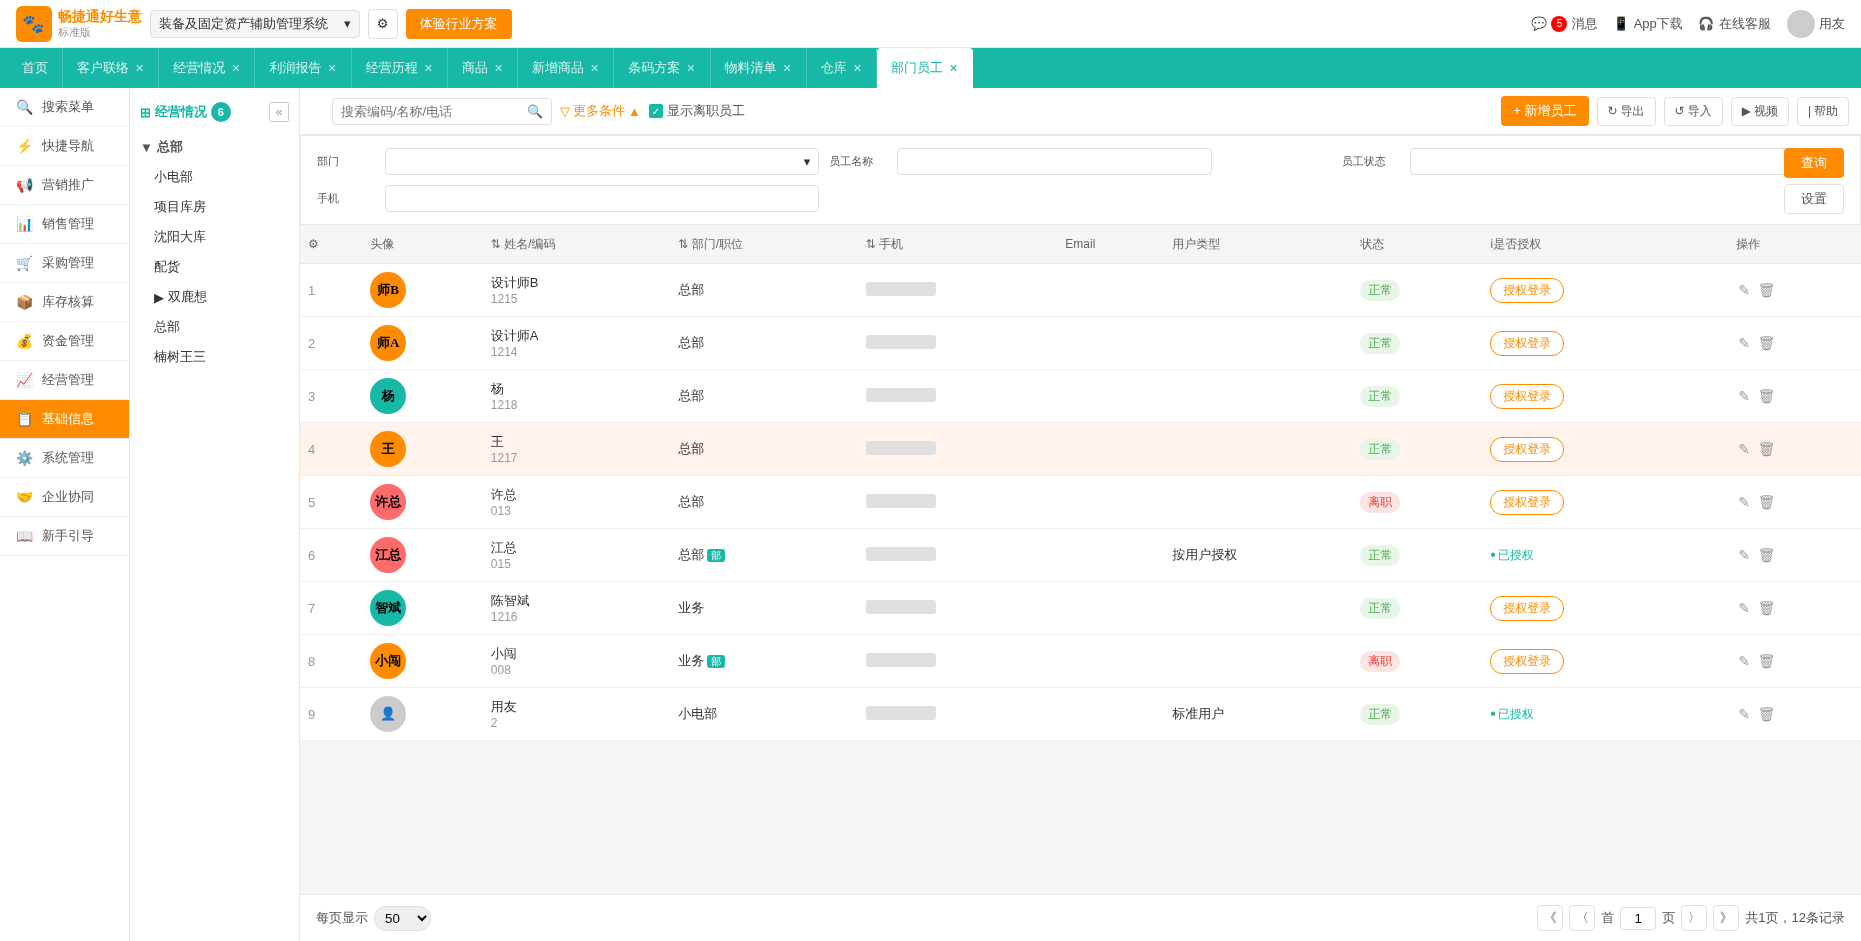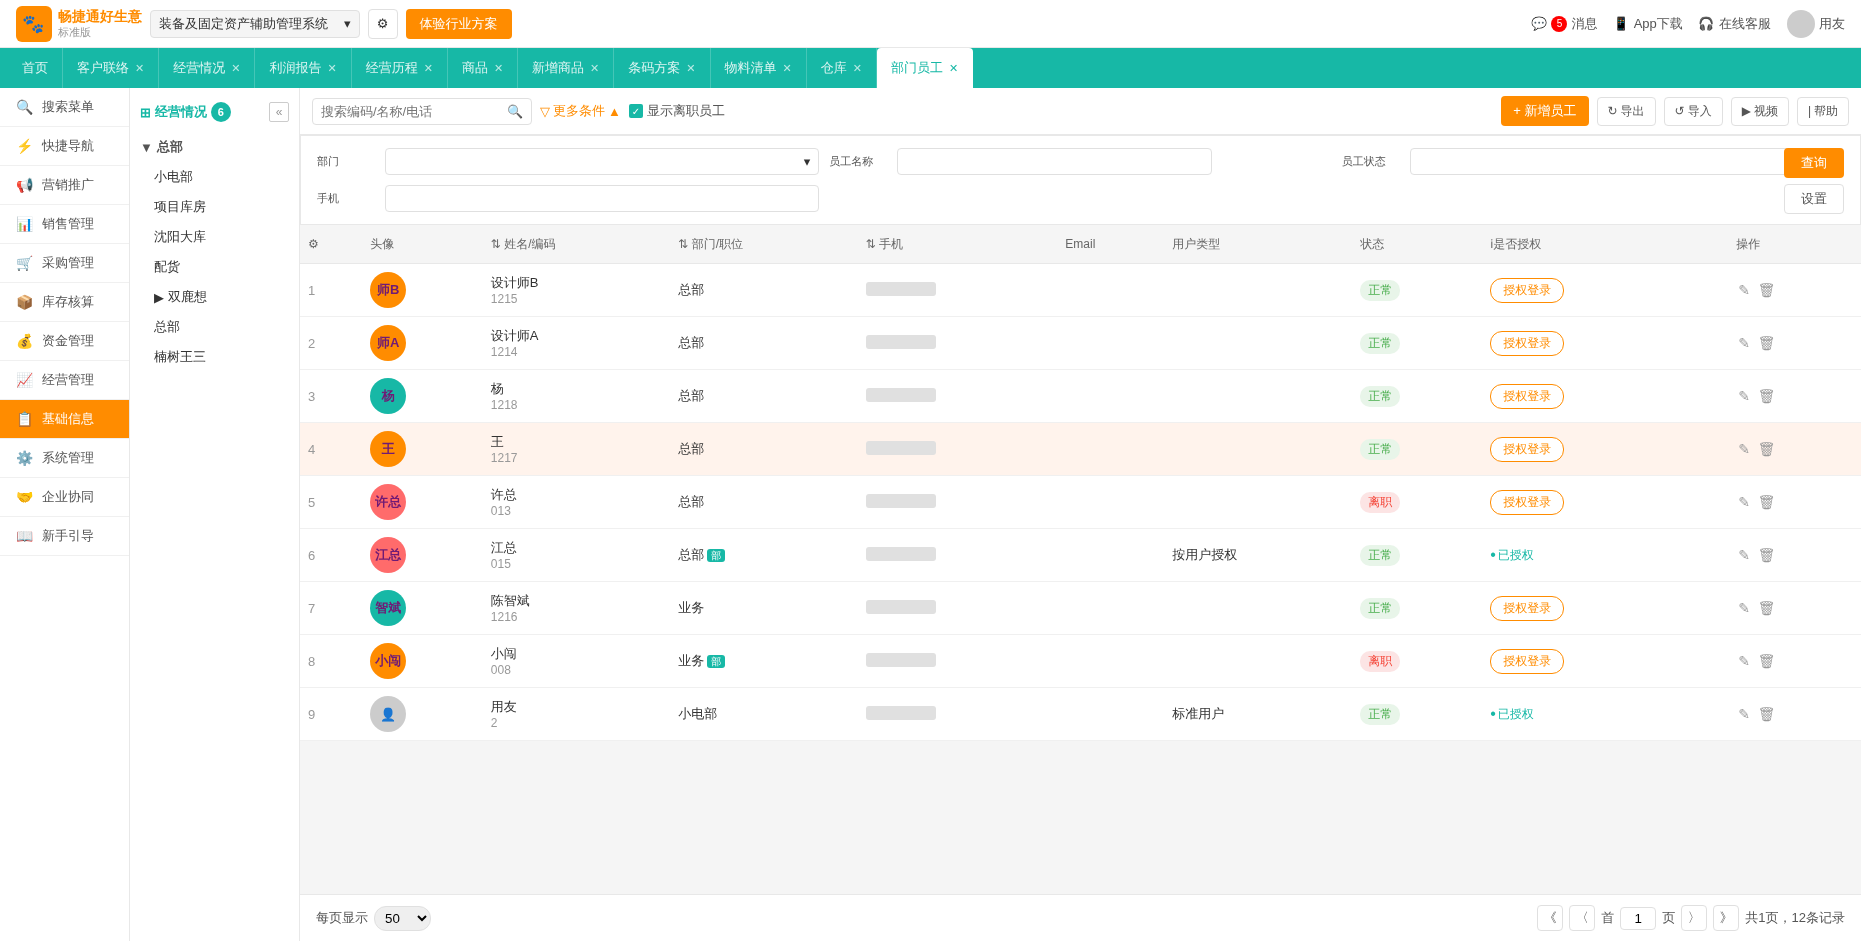--- a/index.html
+++ b/index.html
@@ -61,21 +61,21 @@
     .dept-avatar-btn { width: 20px; height: 20px; background: #17b8a6; border-radius: 50%; display: flex; align-items: center; justify-content: center; color: white; font-size: 11px; }
     .dept-collapse-btn { width: 20px; height: 20px; border: 1px solid #ccc; border-radius: 2px; display: flex; align-items: center; justify-content: center; cursor: pointer; font-size: 12px; color: #999; }
     .dept-tree { padding: 4px 0; }
     .dept-node { padding: 6px 10px 6px 16px; font-size: 13px; color: #333; cursor: pointer; display: flex; align-items: center; gap: 4px; }
     .dept-node.group { font-weight: bold; color: #555; padding-left: 10px; }
     .dept-node.child { padding-left: 24px; }
 
     
     .employee-panel { flex: 1; display: flex; flex-direction: column; }
     .search-bar { background: #fff; padding: 8px 12px; border-bottom: 1px solid #e8e8e8; display: flex; align-items: center; gap: 8px; }
-    .search-input { border: 1px solid #e0e0e0; border-radius: 4px; padding: 5px 28px 5px 8px; font-size: 13px; width: 220px; position: relative; }
+    .search-input { border: 1px solid #e0e0e0; border-radius: 4px; padding: 5px 28px 5px 8px; font-size: 13px; width: 220px; position: relative; margin-left: 20px; }
     .search-wrapper { position: relative; display: inline-block; }
     .search-icon-inside { position: absolute; right: 8px; top: 50%; transform: translateY(-50%); color: #999; font-size: 13px; }
     .filter-btn { display: flex; align-items: center; gap: 3px; color: #ff8c00; cursor: pointer; font-size: 13px; }
     .show-resign-label { display: flex; align-items: center; gap: 4px; font-size: 13px; color: #555; cursor: pointer; }
     .checkbox-checked { width: 14px; height: 14px; background: #17b8a6; border-radius: 2px; display: flex; align-items: center; justify-content: center; color: white; font-size: 10px; }
     .search-bar-right { margin-left: auto; display: flex; align-items: center; gap: 8px; }
     .add-emp-btn { background: #ff8c00; color: white; border: none; border-radius: 4px; padding: 6px 12px; cursor: pointer; font-size: 13px; display: flex; align-items: center; gap: 3px; }
     .action-btn { border: 1px solid #e0e0e0; background: #fff; border-radius: 4px; padding: 5px 10px; cursor: pointer; font-size: 12px; color: #555; display: flex; align-items: center; gap: 3px; }
 
     
@@ -88,21 +88,21 @@
     .query-btn { background: #ff8c00; color: white; border: none; border-radius: 4px; padding: 6px 16px; cursor: pointer; font-size: 13px; }
     .set-btn { background: #fff; color: #555; border: 1px solid #e0e0e0; border-radius: 4px; padding: 5px 16px; cursor: pointer; font-size: 13px; }
 
     
     .table-wrapper { flex: 1; overflow-y: auto; padding: 0; }
     table { width: 100%; border-collapse: collapse; background: #fff; }
     thead tr { background: #f5f5f5; }
     th { padding: 10px 8px; text-align: left; font-size: 12px; color: #666; font-weight: normal; border-bottom: 1px solid #e8e8e8; white-space: nowrap; }
     td { padding: 8px; border-bottom: 1px solid #f0f0f0; font-size: 13px; color: #333; white-space: nowrap; }
     tr.highlighted { background: #fff3ec; }
-    .avatar-circle { width: 36px; height: 36px; border-radius: 50%; display: flex; align-items: center; justify-content: center; color: #701a75; font-size: 13px; font-weight: bold; flex-shrink: 0; }
+    .avatar-circle { width: 36px; height: 36px; border-radius: 50%; display: flex; align-items: center; justify-content: center; color: #000000; font-size: 13px; font-weight: bold; flex-shrink: 0; font-family: Liberation Serif, serif; }
     .avatar-gray { background: #ccc; }
     .status-badge { display: inline-block; padding: 2px 8px; border-radius: 10px; font-size: 12px; }
     .status-normal { background: #e8f5e9; color: #4caf50; }
     .status-resigned { background: #fce4e4; color: #f44336; }
     .auth-btn { border: 1px solid #ff8c00; color: #ff8c00; background: #fff; border-radius: 12px; padding: 3px 12px; cursor: pointer; font-size: 12px; white-space: nowrap; }
     .auth-granted { color: #17b8a6; font-size: 12px; display: flex; align-items: center; gap: 2px; }
     .auth-granted::before { content: '•'; font-size: 16px; }
     .edit-icon, .del-icon { cursor: pointer; color: #999; font-size: 14px; margin: 0 2px; }
     .phone-blur { background: #e0e0e0; border-radius: 3px; height: 14px; width: 70px; display: inline-block; }
     .dept-badge { background: #17b8a6; color: white; font-size: 10px; padding: 1px 4px; border-radius: 3px; margin-left: 3px; }

